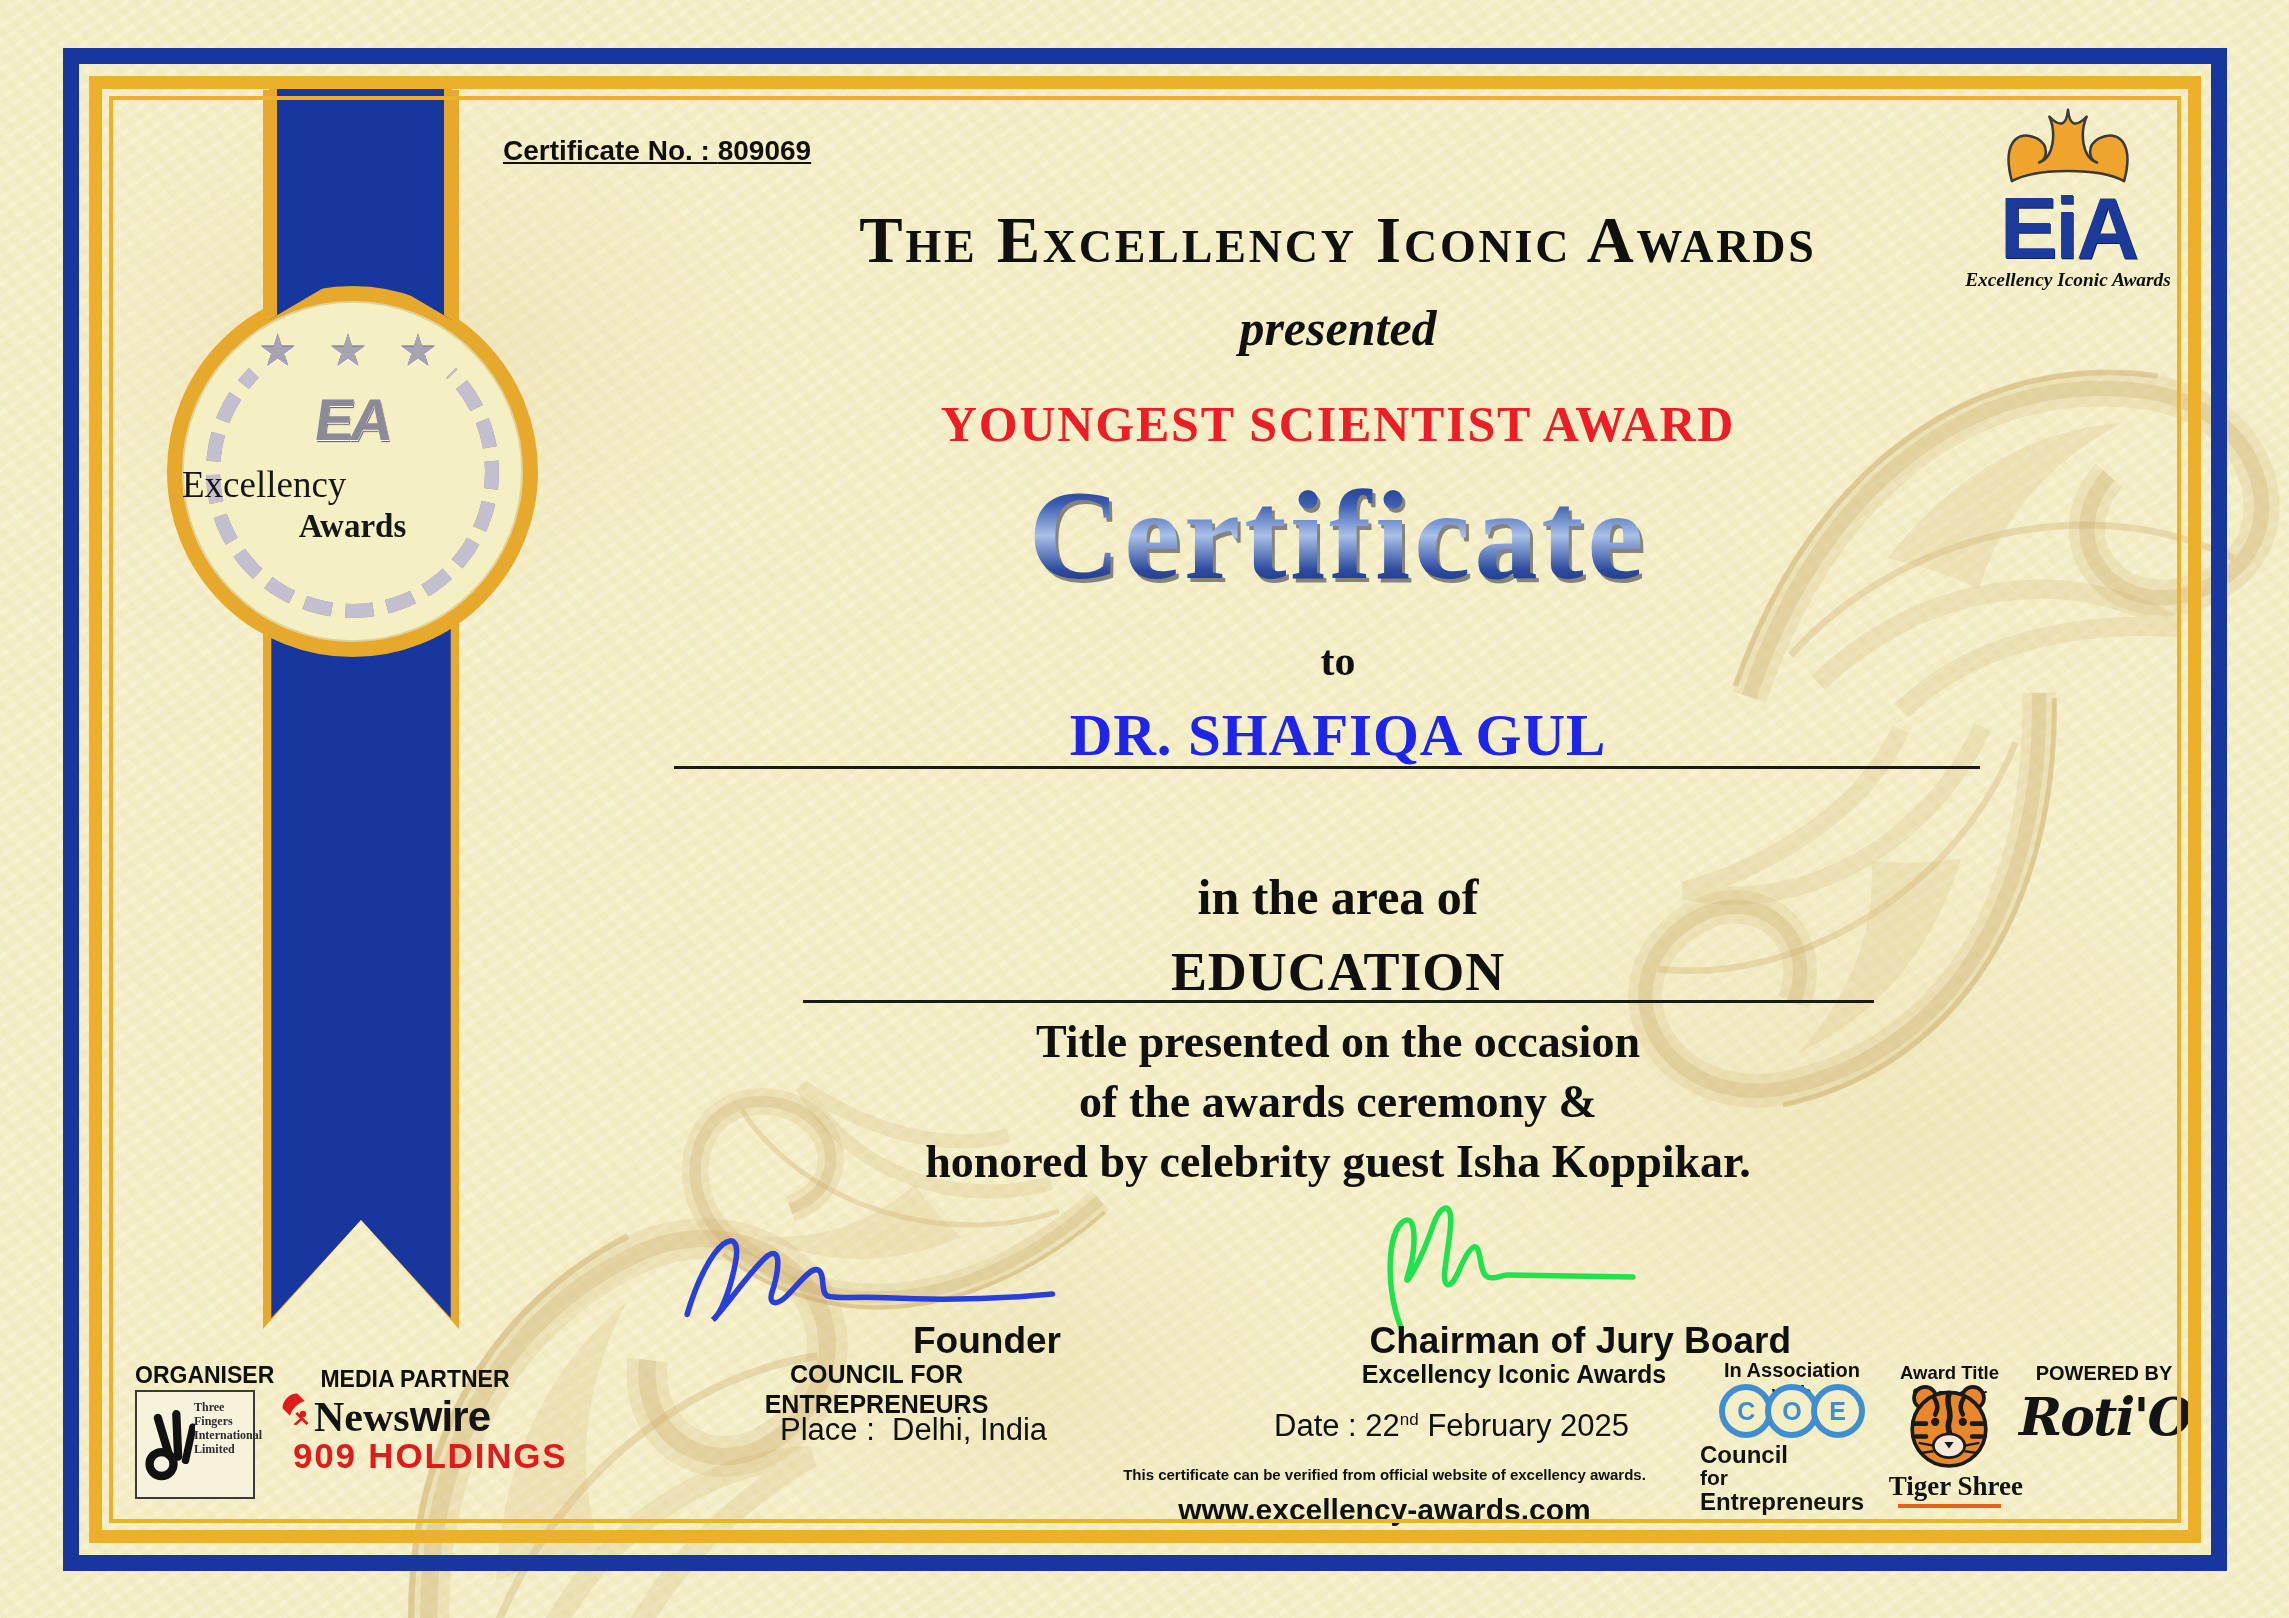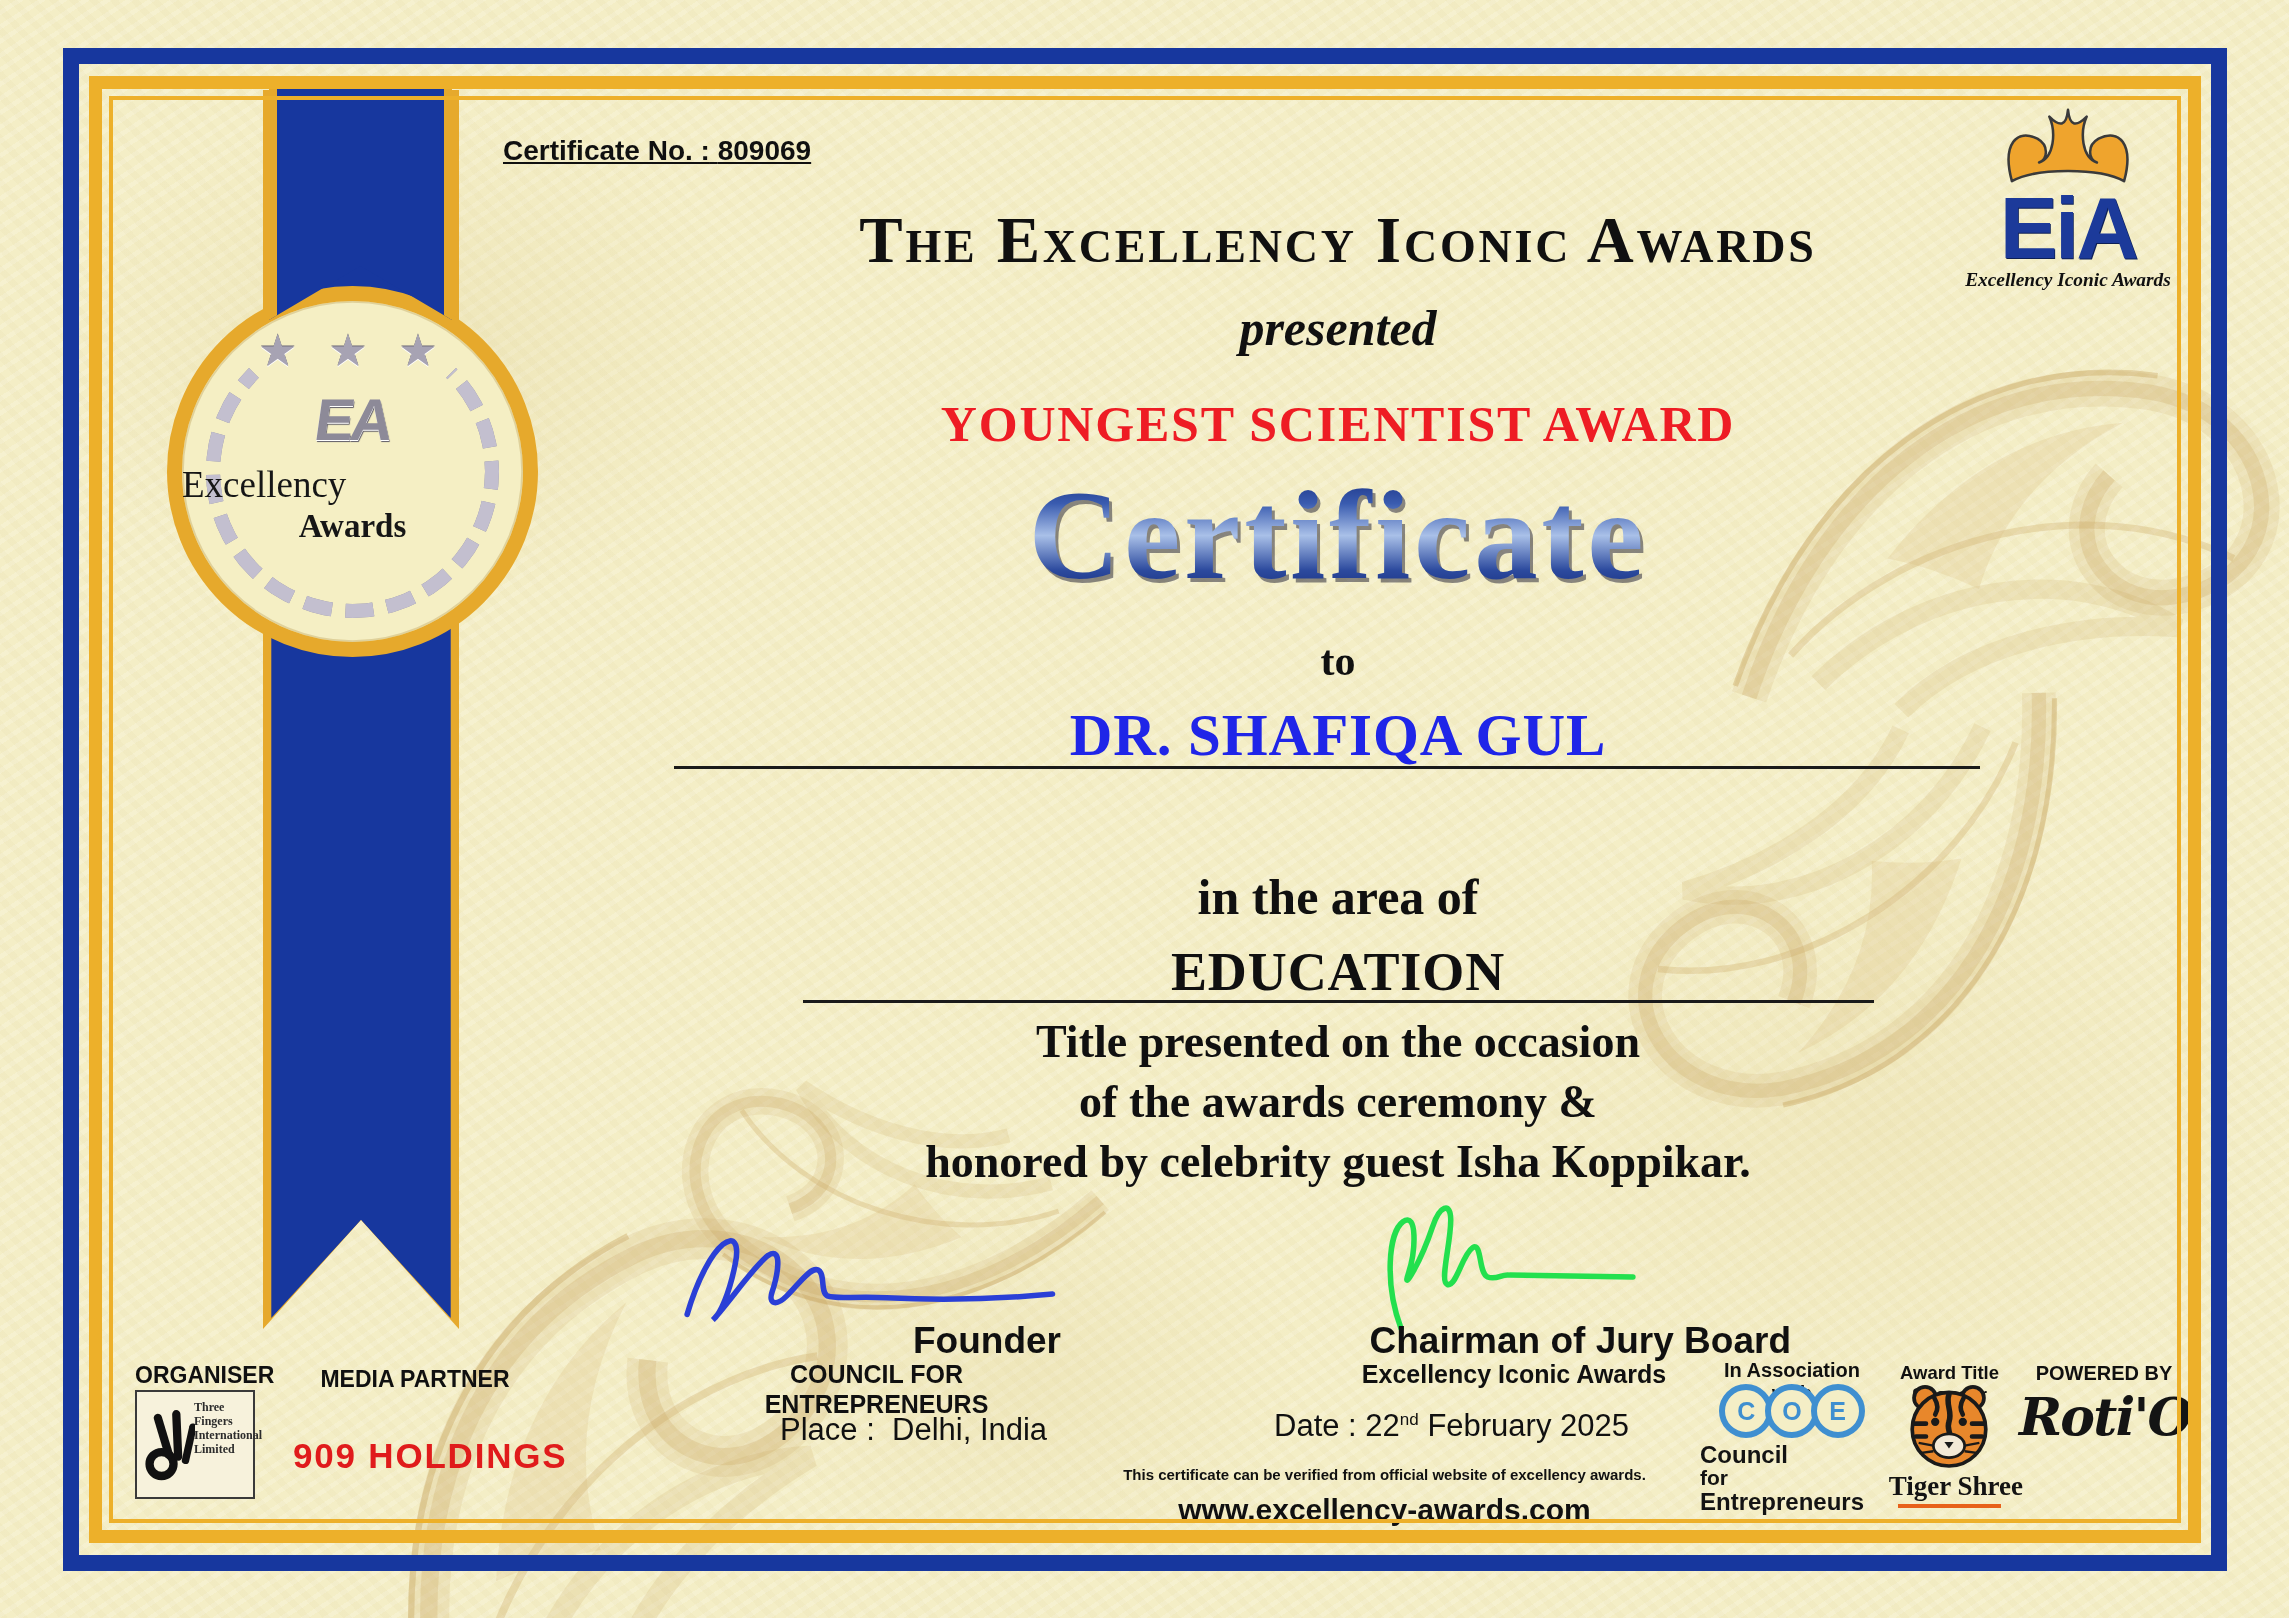--- a/index.html
+++ b/index.html
@@ -222,20 +222,27 @@
     </svg>
     <div class="orgtxt">
       <div>Three</div>
       <div>Fingers</div>
       <div>International</div>
       <div>Limited</div>
     </div>
   </div>
 
   <div class="abs plabel" style="left:295px;top:1366px;width:240px;">MEDIA PARTNER</div>
+  <div class="abs newswire">
+    <svg width="37" height="37" viewBox="0 0 40 40" style="vertical-align:5.5px;">
+      <path d="M6 22 A16 16 0 0 1 22 6 L30 14 A24 24 0 0 0 14 30 Z" fill="#e01b1b"></path>
+      <circle cx="28" cy="28" r="3.5" fill="#e01b1b"></circle>
+      <path d="M21 27 L33 39 M27 33 L19 40" stroke="#e01b1b" stroke-width="3"></path>
+    </svg><span class="nw-news">News</span><span class="nw-wire">wire</span>
+  </div>
   <div class="abs nw-909">909 HOLDINGS</div>
 
   <div class="abs plabel" style="left:1709px;top:1359px;width:166px;font-size:20px;">In Association with</div>
   <div class="abs coe-row">
     <div class="coe-circle">C</div>
     <div class="coe-circle">O</div>
     <div class="coe-circle">E</div>
   </div>
   <div class="abs council">
     <div>Council</div>

